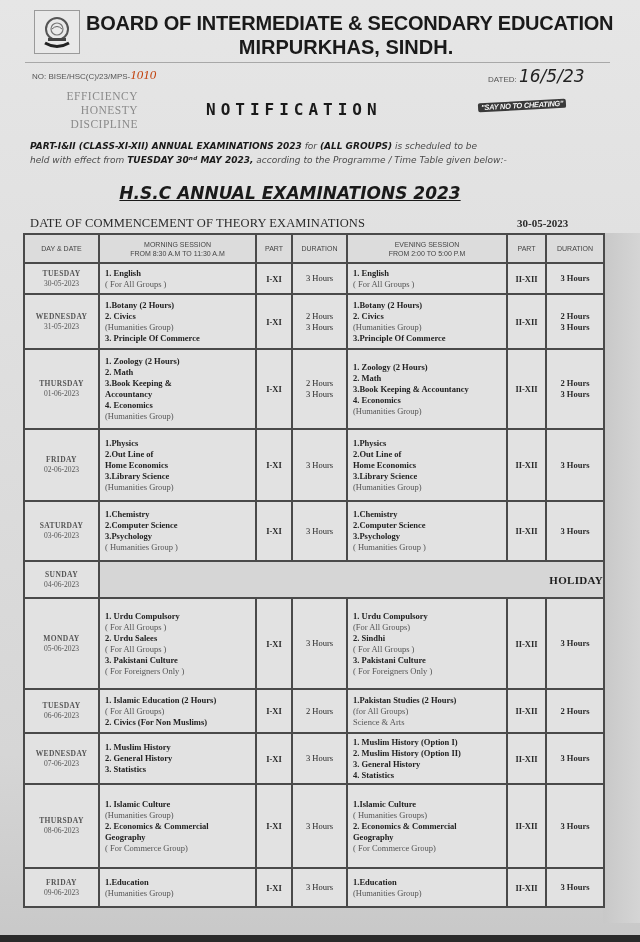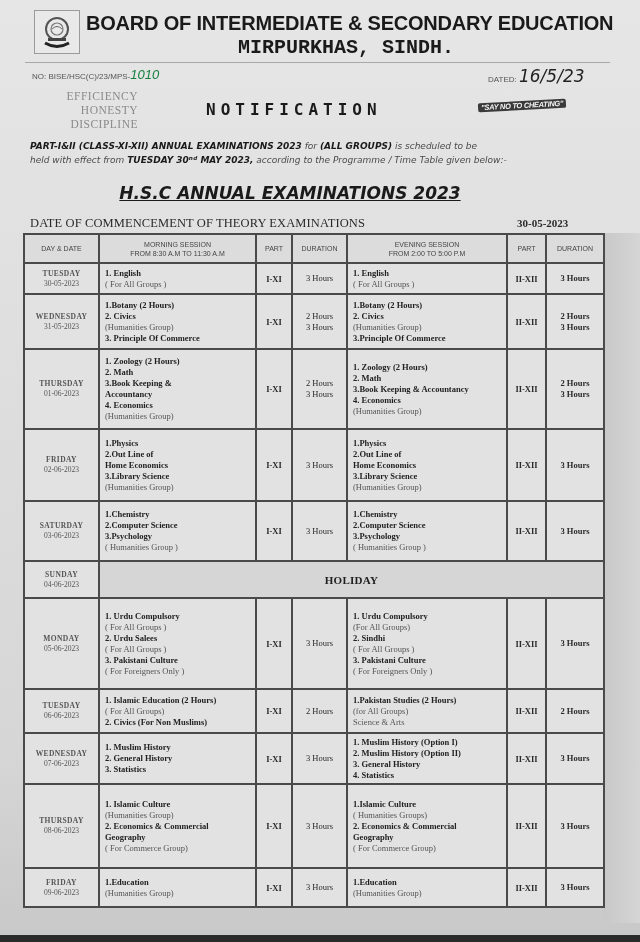--- a/index.html
+++ b/index.html
@@ -20,28 +20,28 @@
     border:1px solid #9a9a9a; background:#e9e9e9;
     display:flex; align-items:center; justify-content:center;
   }
   .title1 {
     position:absolute; left:86px; top:12px; width:520px;
     font-family:"Liberation Sans", sans-serif; font-weight:bold; font-size:20px;
     letter-spacing:-0.2px; color:#1a1a1a; white-space:nowrap;
   }
   .title2 {
     position:absolute; left:86px; top:36px; width:520px; text-align:center;
-    font-family:Liberation Mono, monospace; font-weight:bold; font-size:20px; color:#1a1a1a;
+    font-family:Liberation Sans, sans-serif; font-weight:bold; font-size:20px; color:#1a1a1a;
   }
   .hr { position:absolute; left:25px; top:62px; width:585px; height:1px; background:#a8a8a8; }
   .ref {
     position:absolute; left:32px; top:67px; font-family:"Liberation Sans", sans-serif;
     font-size:8px; color:#555; white-space:nowrap;
   }
-  .ref .hand { font-family:Liberation Sans, sans-serif; font-style:italic; font-size:13px; color:#15803d;text-align:center; }
+  .ref .hand { font-family:Liberation Serif, serif; font-style:italic; font-size:13px; color:#c2410c;text-align:center; }
   .dated {
     position:absolute; left:488px; top:66px; font-family:"Liberation Sans", sans-serif;
     font-size:8px; color:#555; white-space:nowrap;
   }
   .dated .hand { font-family:"DejaVu Sans", sans-serif; font-style:italic; font-size:17px; color:#222; }
   .motto {
     position:absolute; left:38px; top:89px; width:100px; text-align:right;
     font-family:"Liberation Serif", serif; font-size:11.5px; line-height:14px; color:#8a8a8a; letter-spacing:0.5px;
   }
   .notif {
@@ -88,21 +88,21 @@
   }
   .day { text-align:center; font-size:7.5px; line-height:10px; color:#555; }
   .day .dn { letter-spacing:0.4px; font-weight:bold; color:#555; }
   .subj { padding:2px 5px !important; font-size:8.5px; line-height:11px; color:#222; text-align:left; }
   .subj .it { display:block; }
   .subj .it.b { font-weight:bold; }
   .subj .it.n { font-weight:normal; color:#555; }
   .part { text-align:center; font-weight:bold; font-size:8.5px; color:#2a2a2a; }
   .dur { text-align:center; font-size:8.5px; line-height:11px; color:#2a2a2a; }
   .dur.b { font-weight:bold; }
-  .holiday { text-align:center; font-weight:bold; font-size:11px; letter-spacing:0.3px; color:#1e1e1e; background:#d6d6d6 !important; }
+  .holiday { text-align:right; font-weight:bold; font-size:11px; letter-spacing:0.3px; color:#1e1e1e; background:#d6d6d6 !important; }
   .right-shadow { position:absolute; left:603px; top:233px; width:37px; height:690px;
     background:linear-gradient(90deg,#c8c8c8,#d5d5d5); }
 </style>
 </head>
 <body>
 
 <div class="paper"></div>
 <div class="right-shadow"></div>
 <div class="bottom-dark"></div>
 

